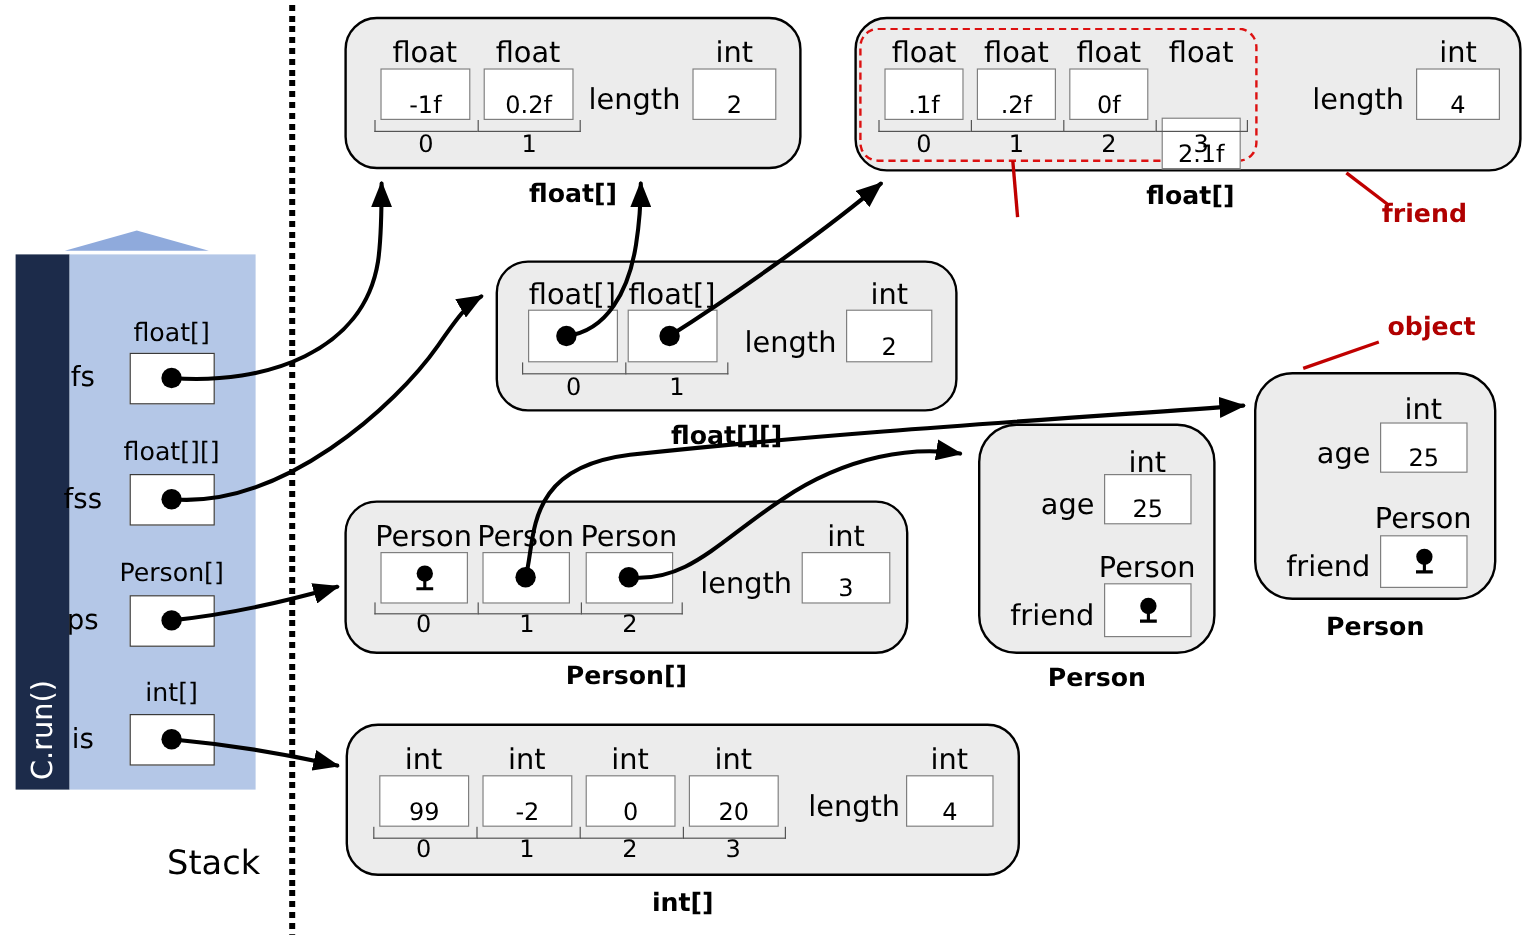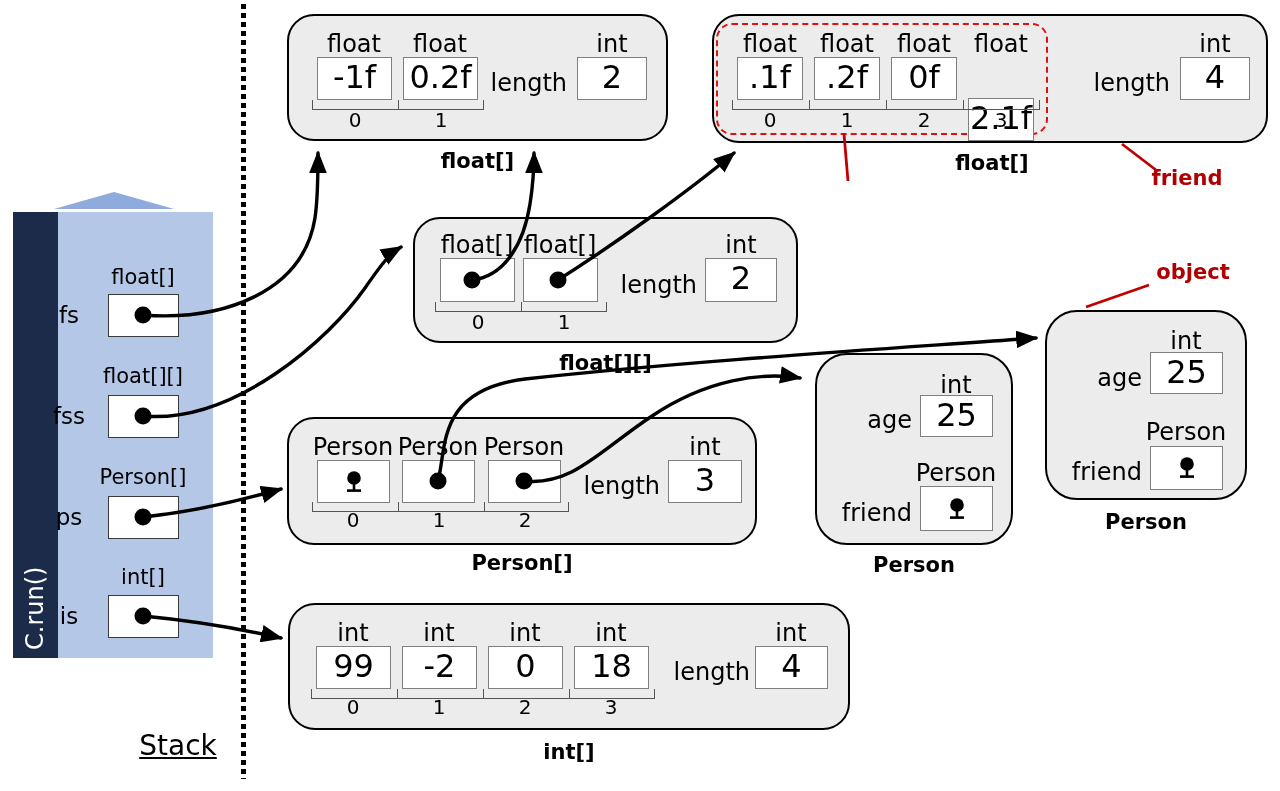--- a/index.html
+++ b/index.html
@@ -2,21 +2,21 @@
 <html><head>
 <meta charset="utf-8">
 <style>
   html,body{margin:0;padding:0;background:#fff;}
   #canvas{position:relative;width:1280px;height:791px;background:#fff;
           font-family:"DejaVu Sans","Liberation Sans",sans-serif;color:#000;overflow:hidden;}
   .abs{position:absolute;}
   
   .hbox{position:absolute;background:#ececec;border:2.5px solid #000;border-radius:27px;box-sizing:border-box;}
   .cell{position:absolute;background:#fff;border:1.5px solid #7f7f7f;box-sizing:border-box;
-        display:flex;align-items:flex-start;justify-content:center;font-size:32px;}
+        display:flex;align-items:flex-end;justify-content:center;font-size:20px;}
   .tlabel{position:absolute;font-size:24px;text-align:center;white-space:nowrap;}
   .idx{position:absolute;font-size:20px;text-align:center;}
   .brk{position:absolute;height:10px;border-left:1.5px solid #555;border-bottom:1.5px solid #555;box-sizing:border-box;}
   .brk-end{border-right:1.5px solid #555;}
   .lentext{position:absolute;font-size:24px;text-align:right;white-space:nowrap;}
   .cap{position:absolute;font-size:21px;font-weight:bold;text-align:center;}
   .fieldname{position:absolute;font-size:24px;text-align:right;white-space:nowrap;}
   
   .stk-navy{position:absolute;left:13px;top:212px;width:45px;height:446px;background:#1c2b4a;}
   .stk-blue{position:absolute;left:58px;top:212px;width:155px;height:446px;background:#b4c7e7;}
@@ -58,21 +58,21 @@
   <div class="stype abs" style="left:73px;top:465px;width:140px;">Person[]</div>
   <div class="svar abs" style="left:108px;top:496px;"></div>
   <div class="sname abs" style="left:38px;top:504px;width:62px;">ps</div>
 
   <div class="stype abs" style="left:73px;top:565px;width:140px;">int[]</div>
   <div class="svar abs" style="left:108px;top:595px;"></div>
   <div class="sname abs" style="left:38px;top:603px;width:62px;">is</div>
 
   <div class="divider"></div>
 
-  <div class="region" style="left:108px;top:729px;width:140px;text-decoration:underline;">Stack</div>
+  <div class="region" style="left:108px;top:702px;width:140px;">Stack</div>
 
   <div class="hbox" style="left:287px;top:14px;width:381px;height:127px;"></div>
   <div class="tlabel" style="left:299px;top:30px;width:110px;">float</div>
   <div class="tlabel" style="left:385px;top:30px;width:110px;">float</div>
   <div class="cell" style="left:317px;top:57px;width:75px;height:43px;">
       <span>-1f</span>
     </div>
   <div class="cell" style="left:403px;top:57px;width:75px;height:43px;">
       <span>0.2f</span>
     </div>
@@ -210,21 +210,21 @@
   <div class="cell" style="left:316px;top:646px;width:75px;height:43px;">
       <span>99</span>
     </div>
   <div class="cell" style="left:402px;top:646px;width:75px;height:43px;">
       <span>-2</span>
     </div>
   <div class="cell" style="left:488px;top:646px;width:75px;height:43px;">
       <span>0</span>
     </div>
   <div class="cell" style="left:574px;top:646px;width:75px;height:43px;">
-      <span>18</span>
+      <span>20</span>
     </div>
   <div class="brk" style="left:311px;top:689px;width:86px;"></div>
   <div class="brk" style="left:397px;top:689px;width:86px;"></div>
   <div class="brk" style="left:483px;top:689px;width:86px;"></div>
   <div class="brk brk-end" style="left:569px;top:689px;width:86px;"></div>
   <div class="idx" style="left:298px;top:695px;width:110px;">0</div>
   <div class="idx" style="left:384px;top:695px;width:110px;">1</div>
   <div class="idx" style="left:470px;top:695px;width:110px;">2</div>
   <div class="idx" style="left:556px;top:695px;width:110px;">3</div>
   <div class="lentext" style="left:628px;top:658px;width:122px;">length</div>

